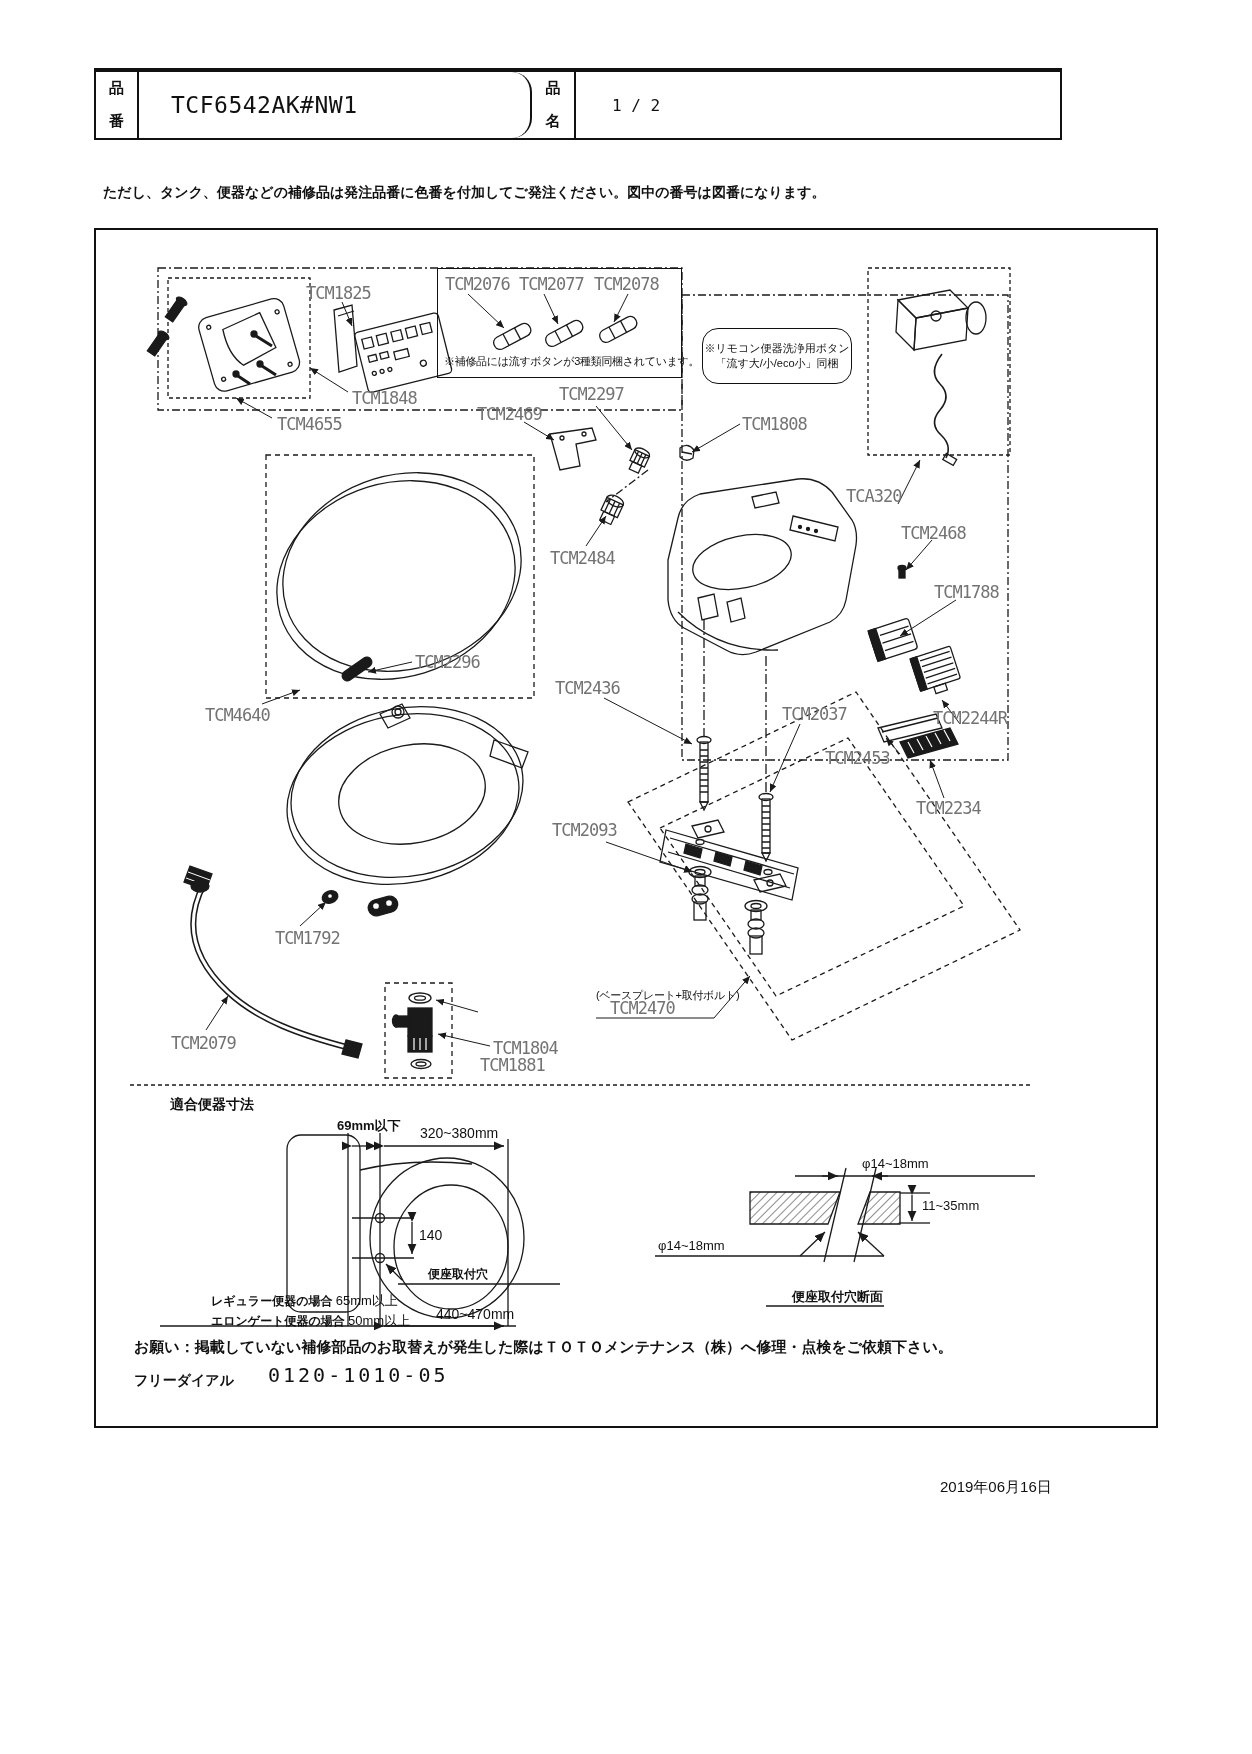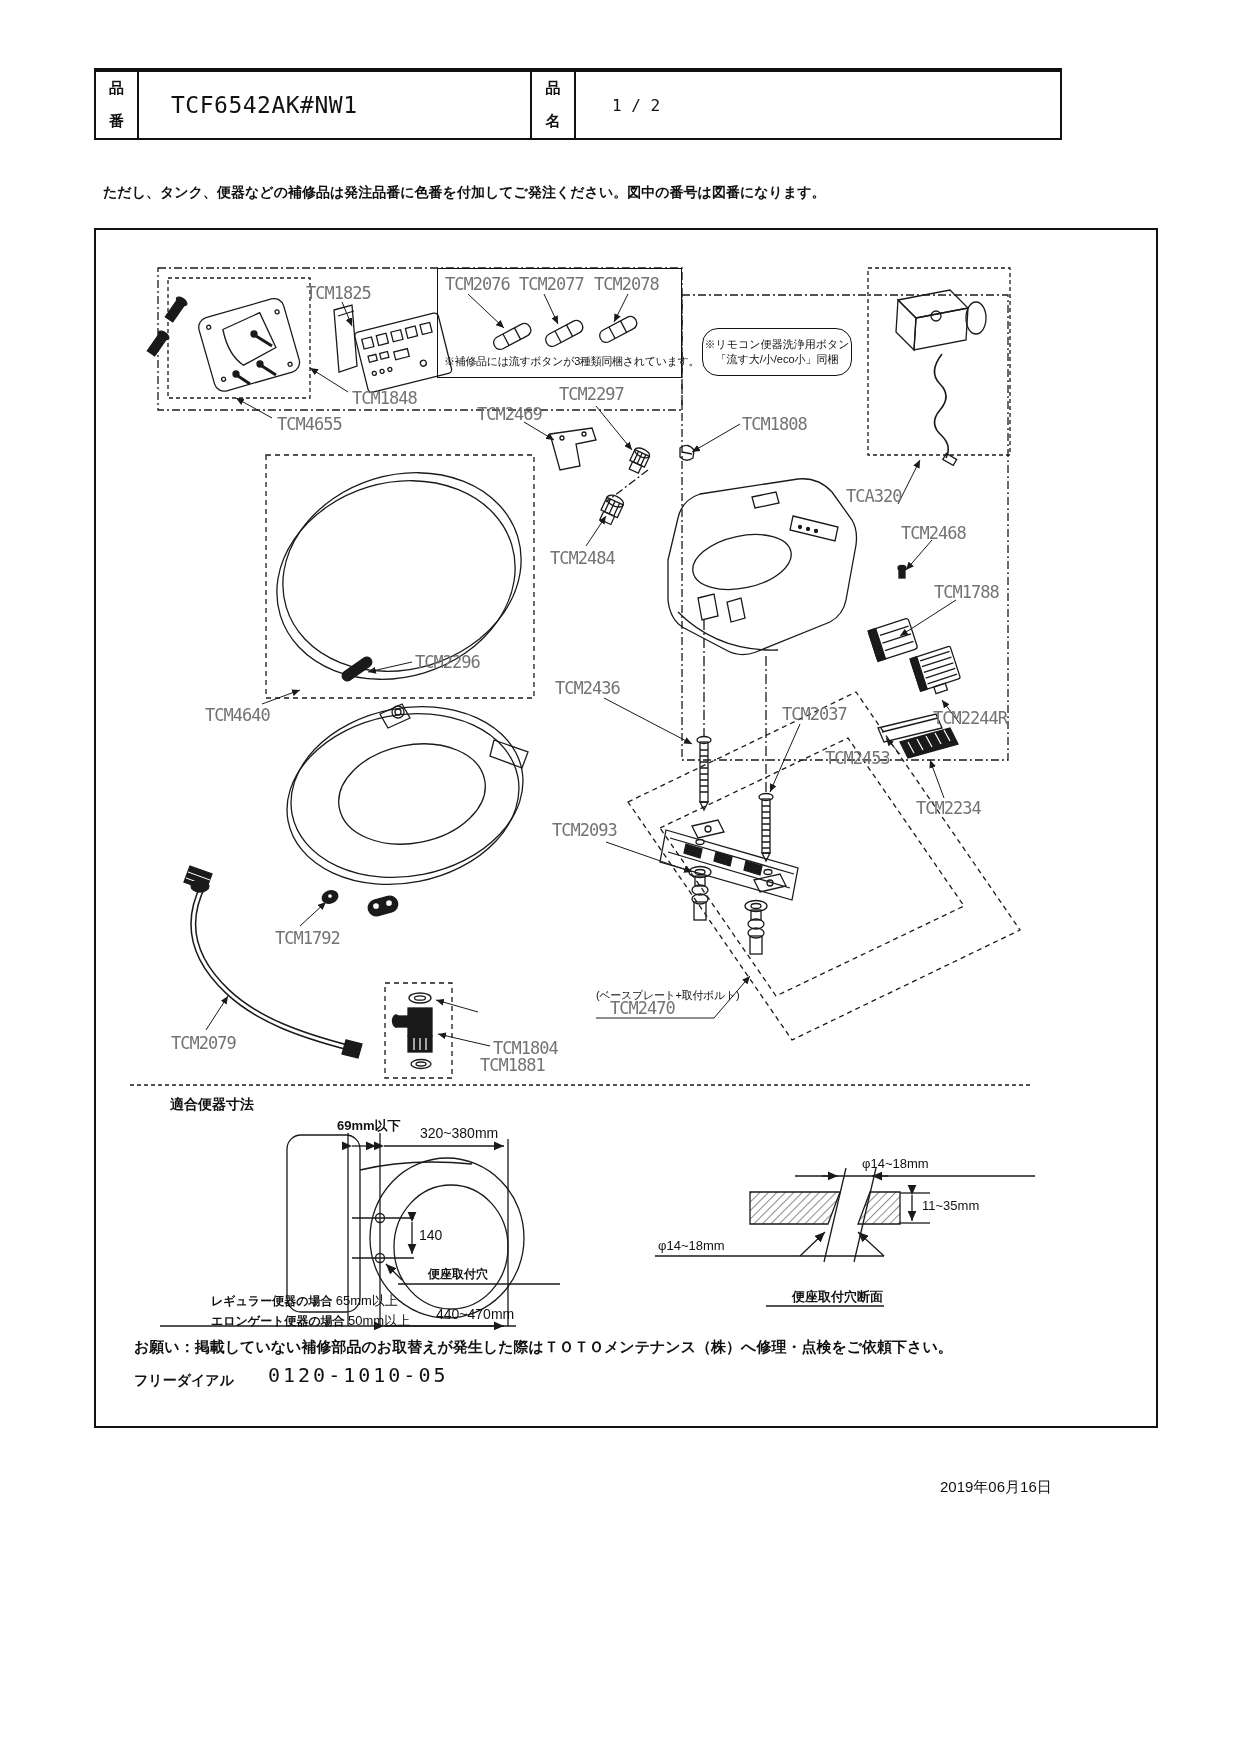--- a/index.html
+++ b/index.html
@@ -7,35 +7,35 @@
         font-family:"Liberation Sans",sans-serif;color:#111;overflow:hidden;}
   .page svg.art{position:absolute;left:0;top:0;}
   
   .hdr{position:absolute;left:94px;top:68px;width:968px;height:72px;
        border:2px solid #111;border-top-width:4px;display:flex;box-sizing:border-box;}
   .hdr .cell{box-sizing:border-box;border-right:2px solid #111;height:100%;}
   .hdr .cell:last-child{border-right:none;}
   .vcell{width:43px;display:flex;flex-direction:column;justify-content:space-between;
          align-items:center;padding:7px 0;font-size:15px;font-weight:600;}
   .pncell{width:393px;display:flex;align-items:center;padding-left:32px;
-          font-size:23px;font-family:"DejaVu Sans Mono",monospace;letter-spacing:0.5px;}
+          font-size:23px;font-family:"DejaVu Sans Mono",monospace;letter-spacing:0.5px;border-radius:20px;}
   .vcell2{width:44px;}
   .namecell{width:366px;padding:10px 0 0 18px;font-size:16px;}
   .pagecell{width:120px;display:flex;align-items:center;justify-content:center;
             font-size:16px;font-family:"DejaVu Sans Mono",monospace;}
   .notice{position:absolute;left:103px;top:182px;font-size:14px;font-weight:600;
           line-height:20px;white-space:nowrap;}
   .frame{position:absolute;left:94px;top:228px;width:1064px;height:1200px;
          border:2px solid #111;box-sizing:border-box;}
   .part-label{position:absolute;font-family:"DejaVu Sans Mono",monospace;
               font-size:17px;letter-spacing:-1px;white-space:nowrap;color:#737373;z-index:3;}
   .jp-note{position:absolute;font-size:11px;letter-spacing:-0.3px;white-space:nowrap;z-index:3;}
   .flushbox{position:absolute;left:437px;top:268px;width:245px;height:110px;
             border:1.5px solid #111;box-sizing:border-box;z-index:2;}
-  .bubble{position:absolute;left:702px;top:328px;width:150px;height:48px;
+  .bubble{position:absolute;left:702px;top:328px;width:150px;height:56px;
           border:1.5px solid #111;border-radius:16px;box-sizing:border-box;
           display:flex;flex-direction:column;justify-content:center;align-items:center;
           font-size:11px;line-height:15px;z-index:3;background:#fff;}
   .dim{position:absolute;white-space:nowrap;z-index:3;}
   .mono{font-family:Liberation Sans, sans-serif;}
   .b600{font-weight:600;margin-left:24px;}
   .footer-request{position:absolute;left:134px;top:1338px;font-size:15px;font-weight:600;
                   white-space:nowrap;z-index:3;}
   .free-label{position:absolute;left:134px;top:1372px;font-size:14px;font-weight:600;z-index:3;}
   .free-number{position:absolute;left:268px;top:1363px;font-size:20px;letter-spacing:3px;

